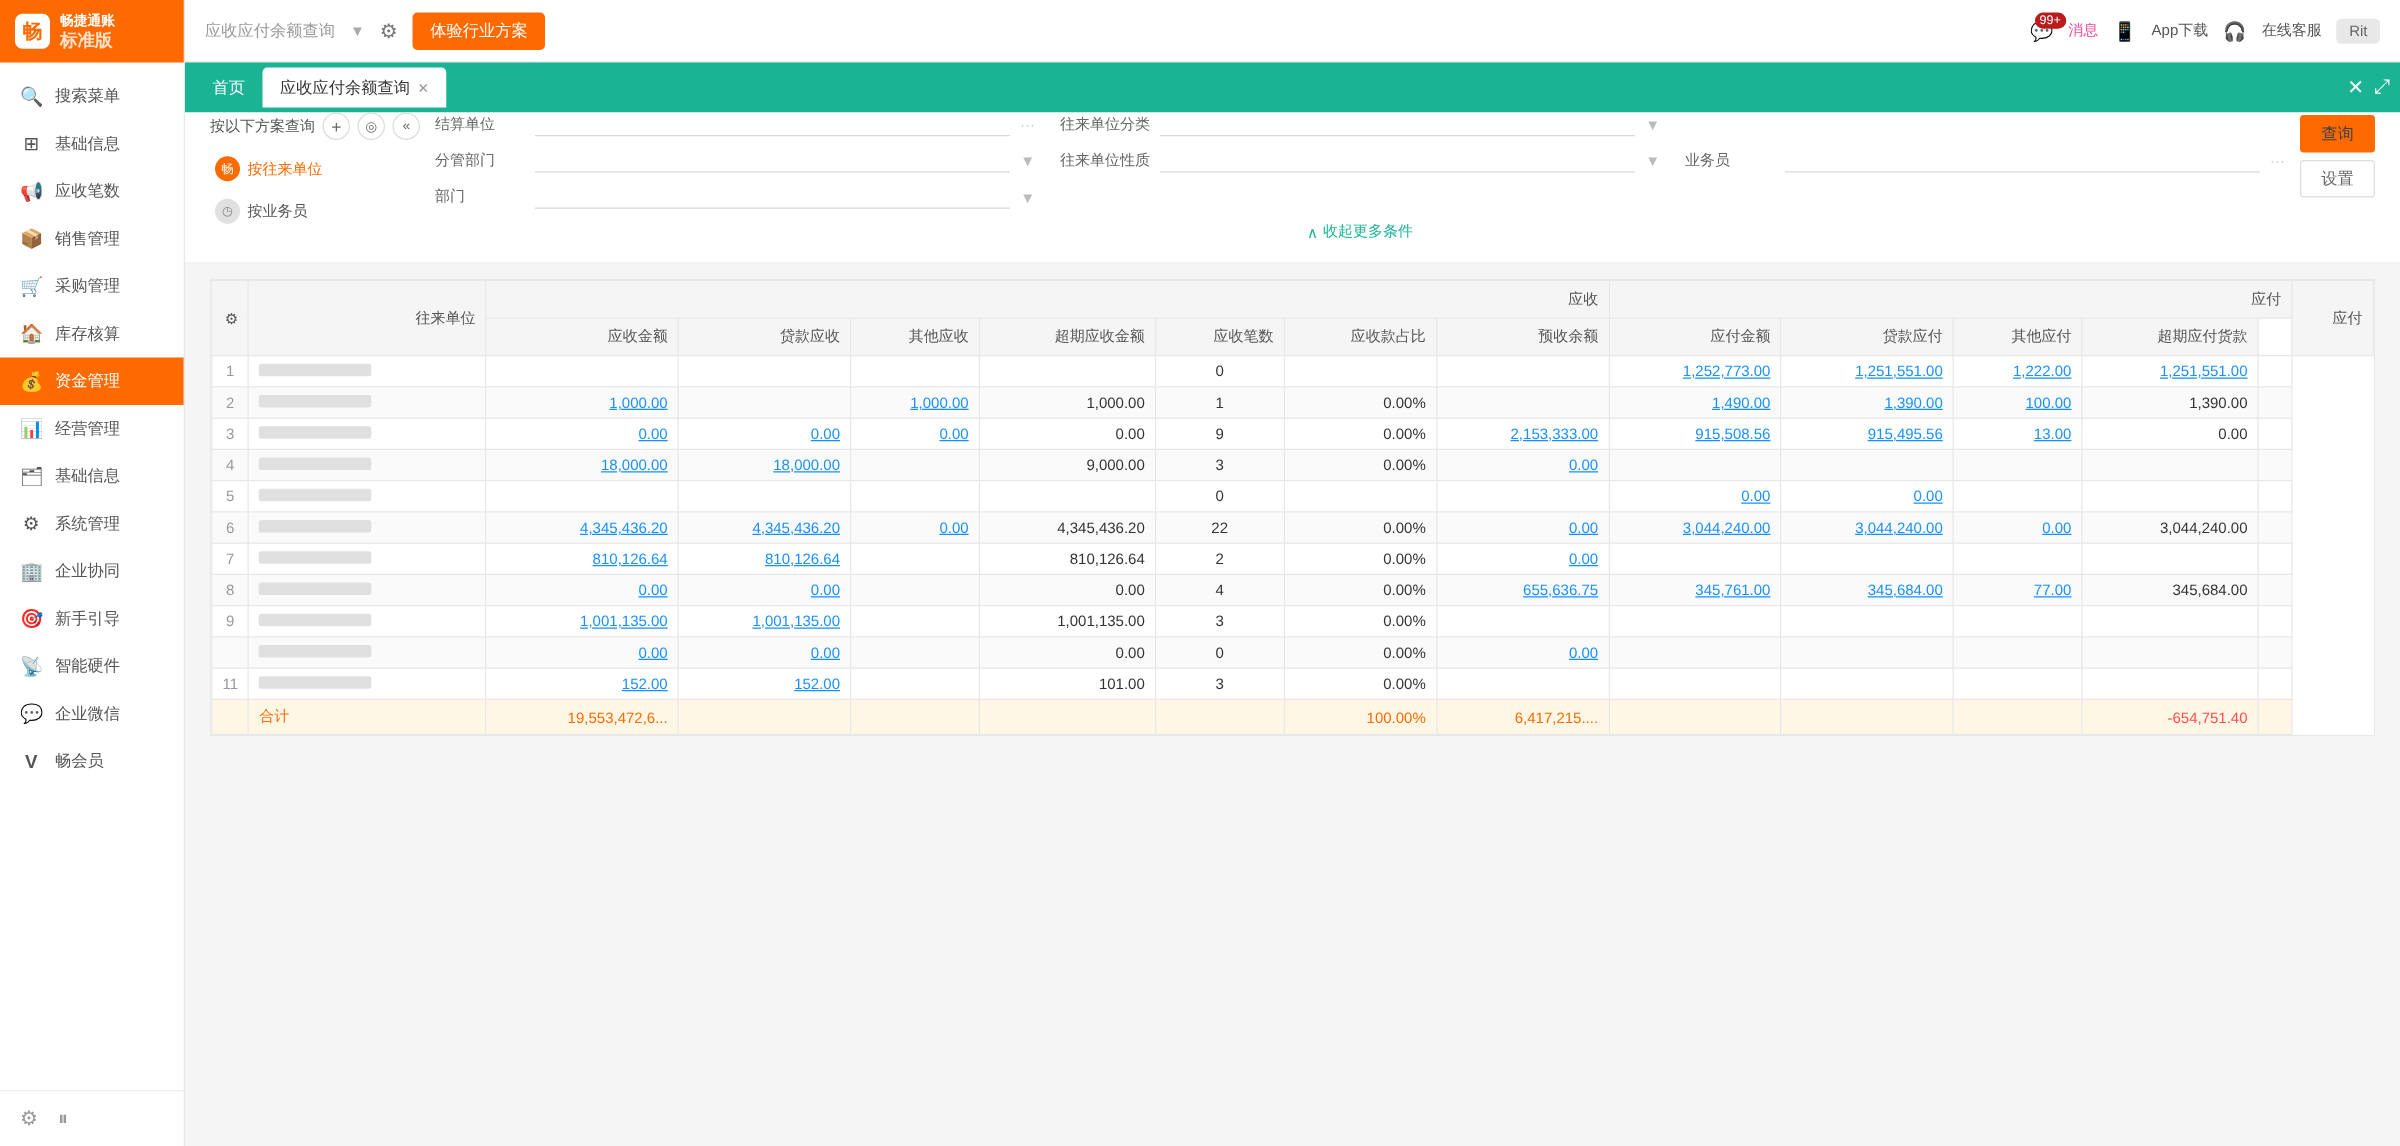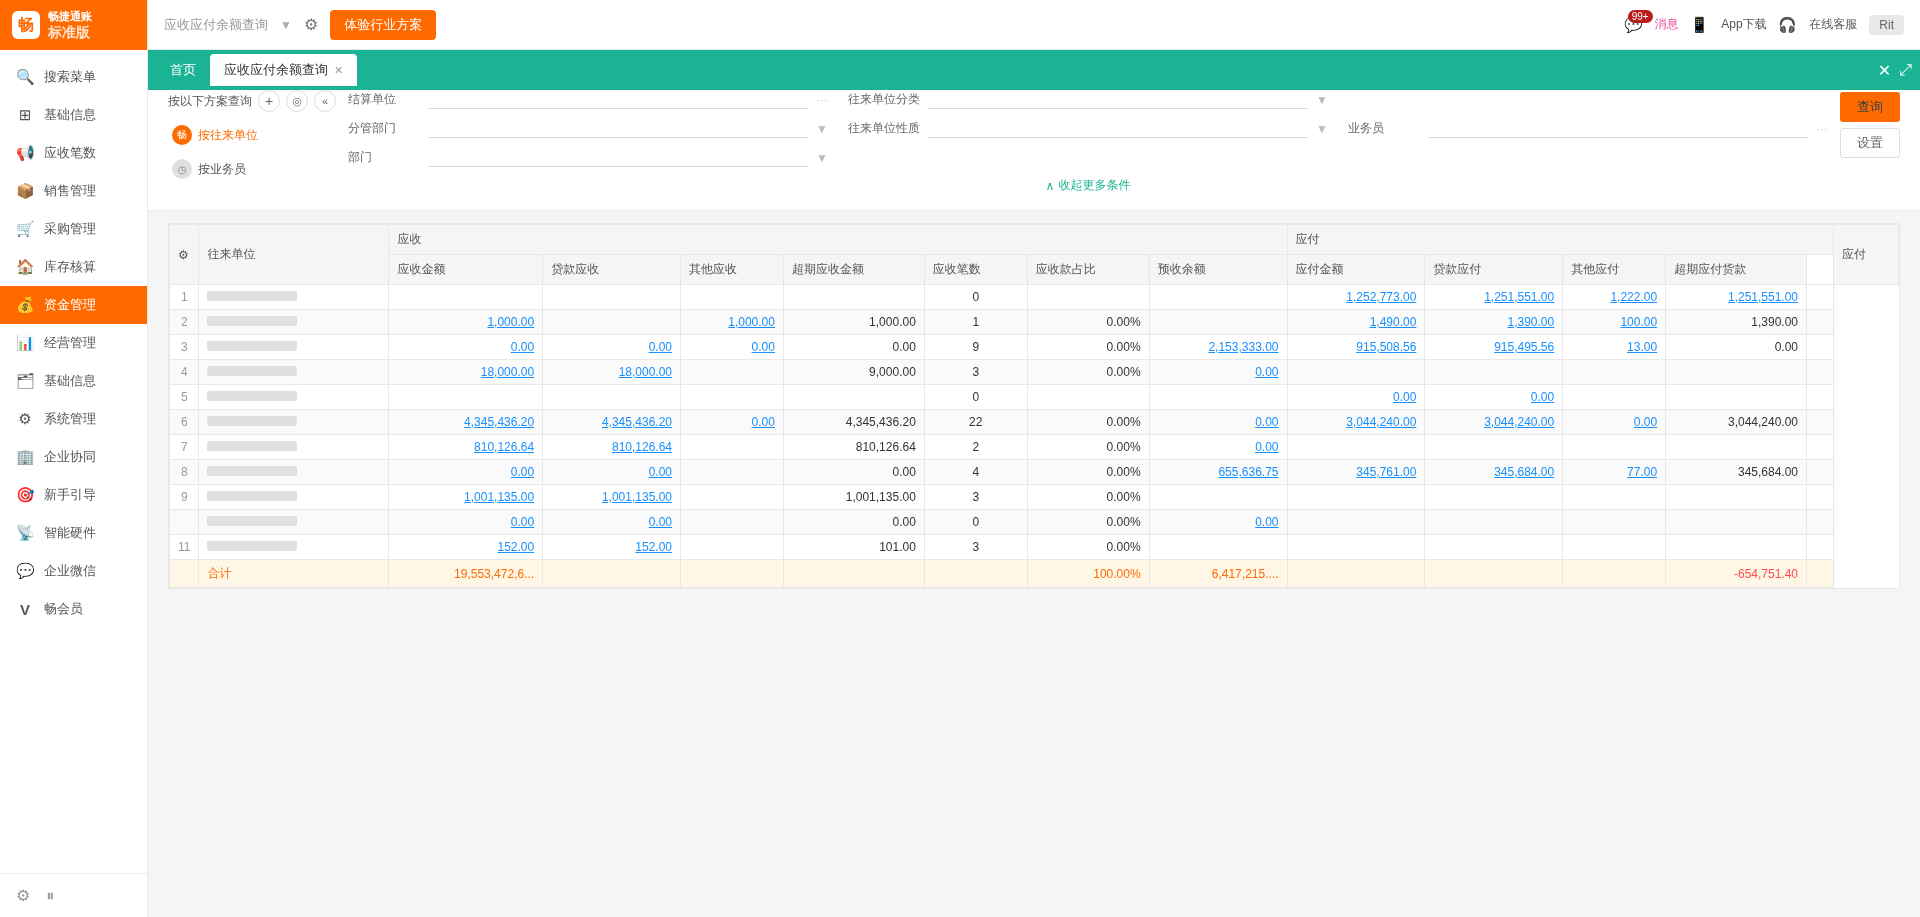--- a/index.html
+++ b/index.html
@@ -108,21 +108,21 @@
     }
 
     
     .table-container {
       margin: 12px 0 0 0; background: #fff;
       border: 1px solid #e8e8e8; overflow: auto;
     }
     table { width: 100%; border-collapse: collapse; font-size: 12px; }
     table th {
       background: #f5f5f5; border: 1px solid #e8e8e8;
-      padding: 6px 8px; text-align: left; color: #555;
+      padding: 6px 8px; text-align: right; color: #555;
       font-weight: normal; white-space: nowrap;
     }
     table td {
       border: 1px solid #e8e8e8; padding: 5px 8px;
       color: #333; white-space: nowrap; text-align: right;
     }
     table td.left { text-align: left; }
     table td.center { text-align: center; }
     table tr:nth-child(even) td { background: #fafafa; }
     .link-val { color: #1890ff; text-decoration: underline; cursor: pointer; }

